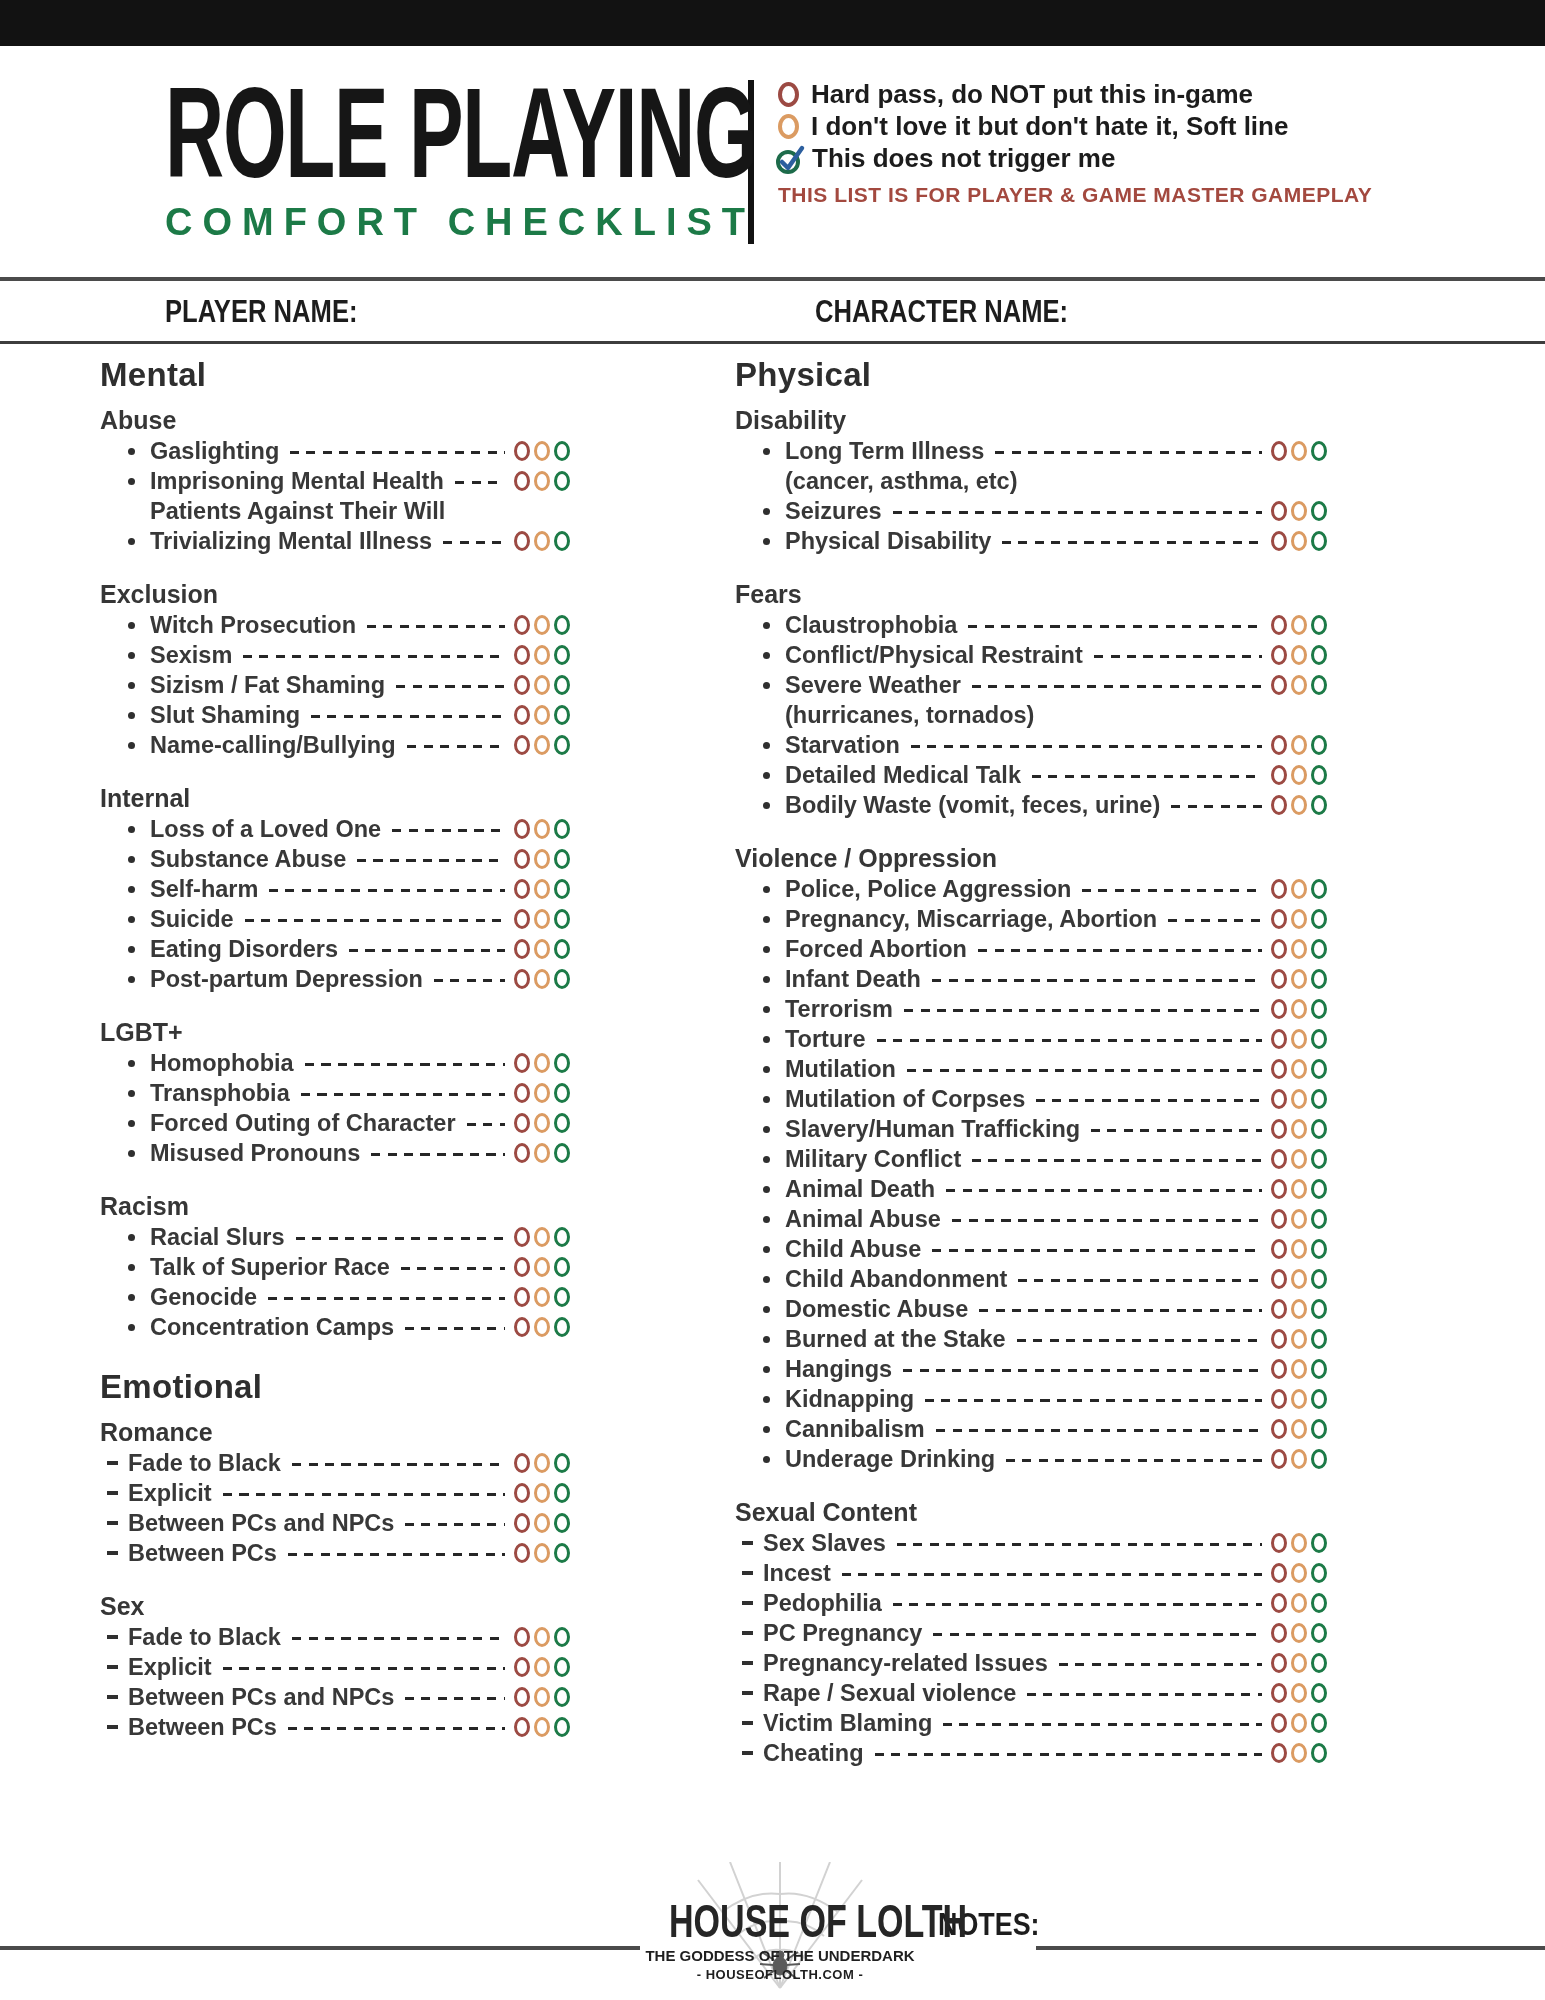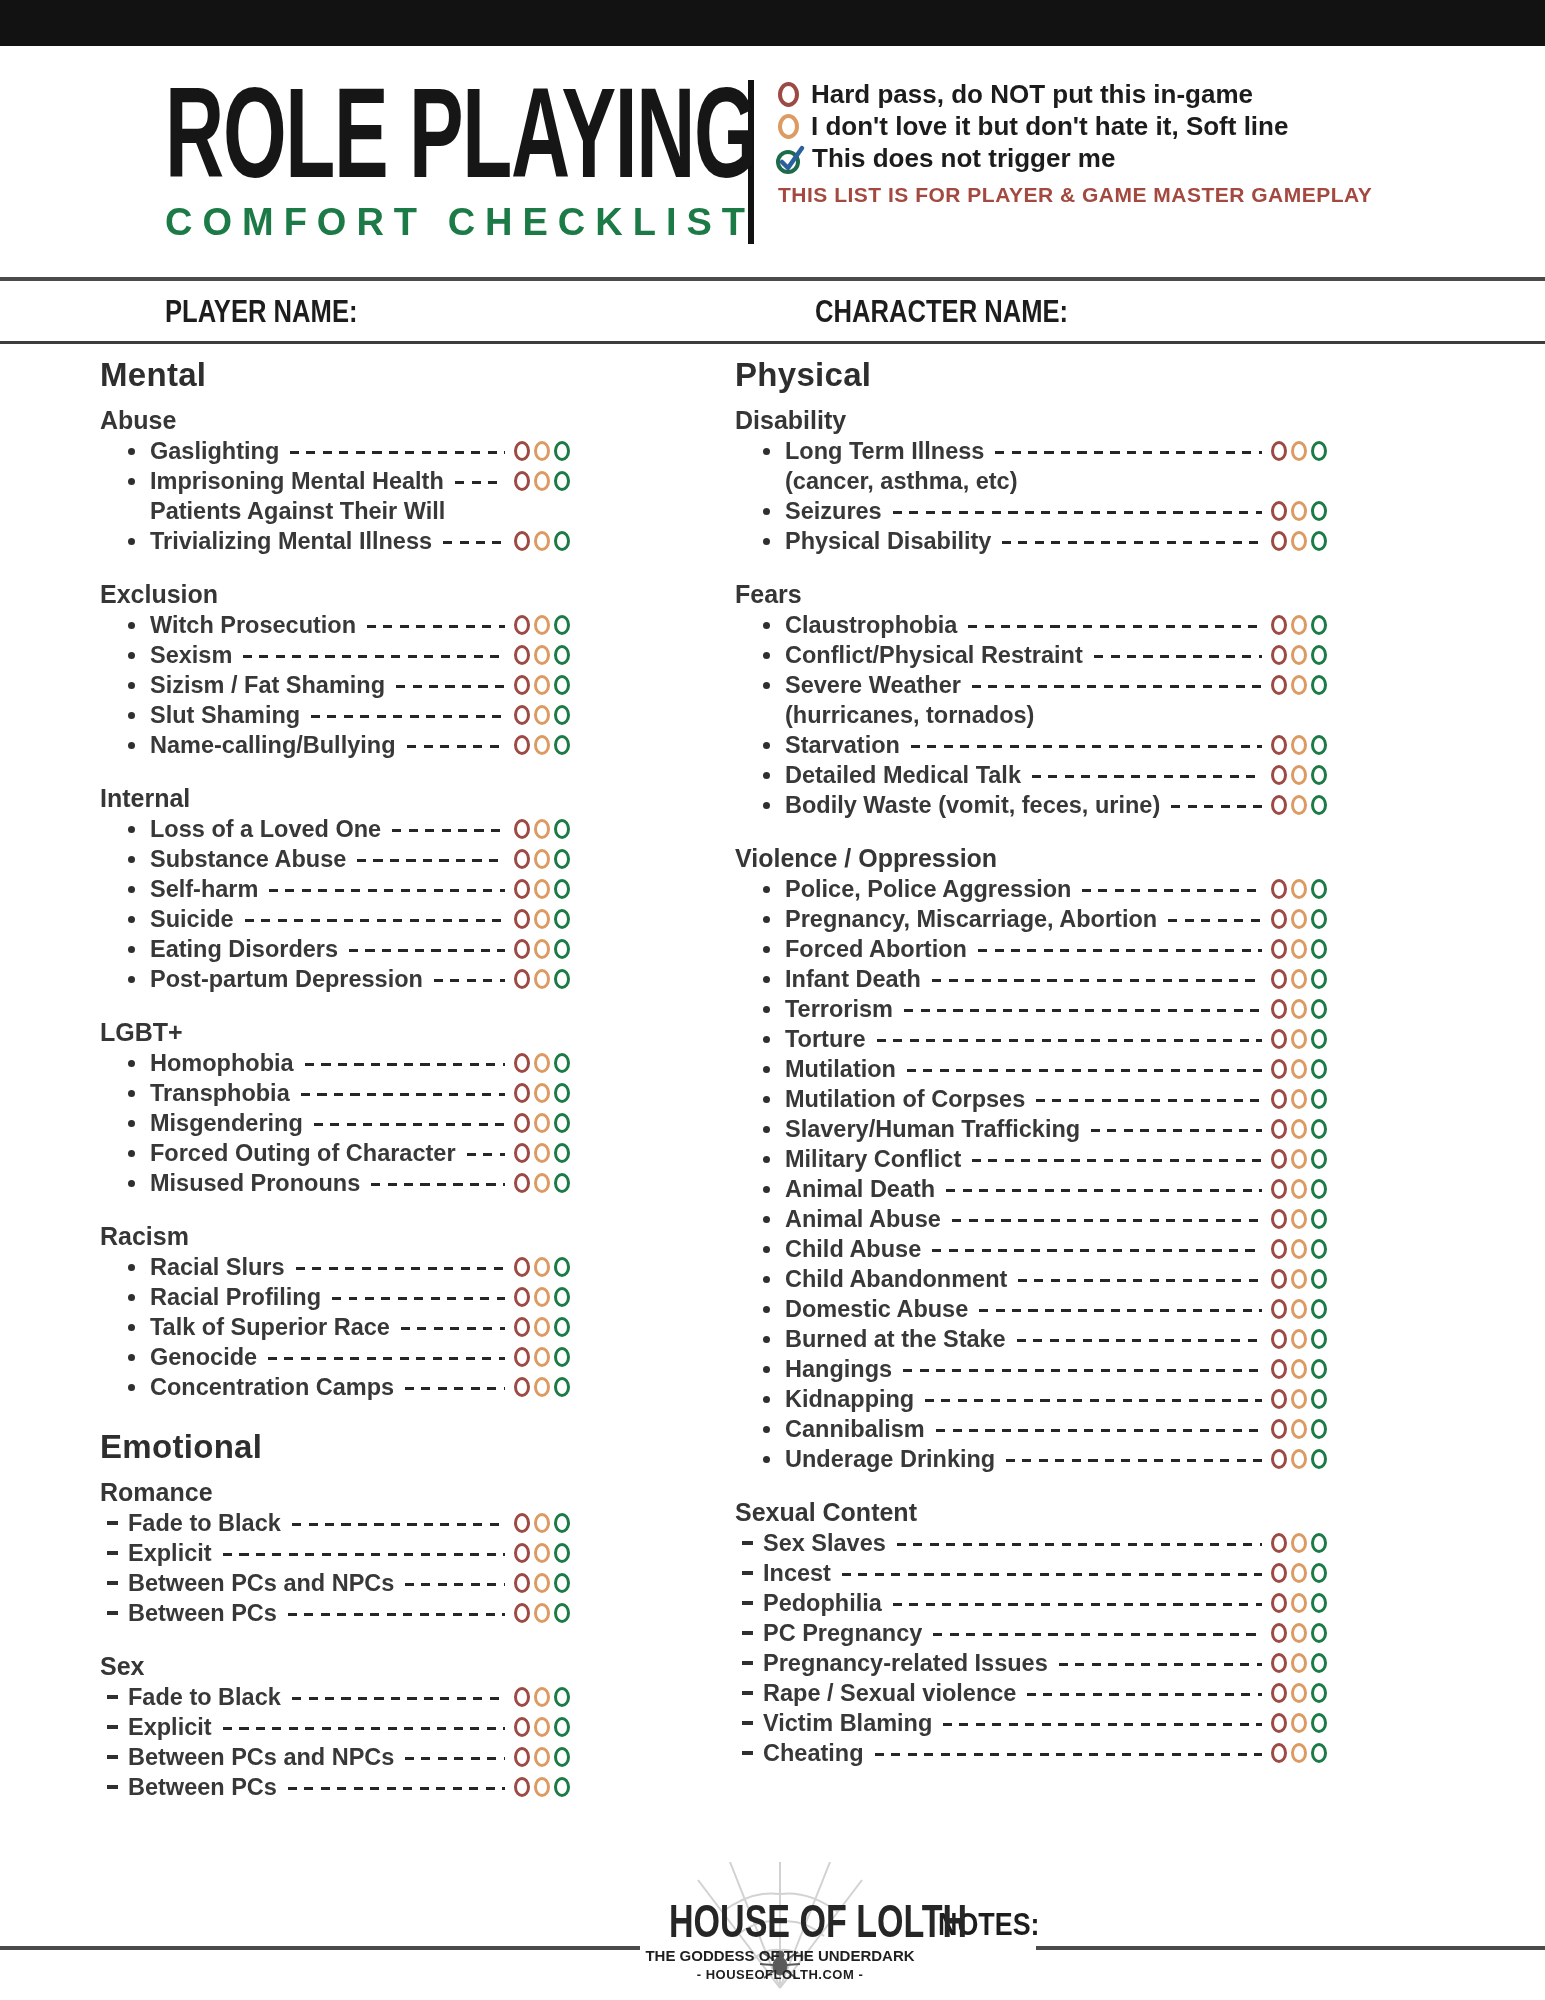--- a/index.html
+++ b/index.html
@@ -285,30 +285,20 @@
             <span class="item-label">Transphobia</span>
             <span class="leader"></span>
             <span class="circles">
               <span class="oc" style="border-color: rgb(156, 74, 67);"></span>
               <span class="oc" style="border-color: rgb(219, 155, 98);"></span>
               <span class="oc" style="border-color: rgb(28, 122, 71);"></span>
             </span>
           </div>
           <div class="row">
             <span class="bullet-dot"></span>
-            <span class="item-label">Misgendering</span>
-            <span class="leader"></span>
-            <span class="circles">
-              <span class="oc" style="border-color: rgb(156, 74, 67);"></span>
-              <span class="oc" style="border-color: rgb(219, 155, 98);"></span>
-              <span class="oc" style="border-color: rgb(28, 122, 71);"></span>
-            </span>
-          </div>
-          <div class="row">
-            <span class="bullet-dot"></span>
             <span class="item-label">Forced Outing of Character</span>
             <span class="leader"></span>
             <span class="circles">
               <span class="oc" style="border-color: rgb(156, 74, 67);"></span>
               <span class="oc" style="border-color: rgb(219, 155, 98);"></span>
               <span class="oc" style="border-color: rgb(28, 122, 71);"></span>
             </span>
           </div>
           <div class="row">
             <span class="bullet-dot"></span>
@@ -319,30 +309,20 @@
               <span class="oc" style="border-color: rgb(219, 155, 98);"></span>
               <span class="oc" style="border-color: rgb(28, 122, 71);"></span>
             </span>
           </div>
         </div>
         <div class="section">
           <div class="section-title">Racism</div>
           <div class="row">
             <span class="bullet-dot"></span>
             <span class="item-label">Racial Slurs</span>
-            <span class="leader"></span>
-            <span class="circles">
-              <span class="oc" style="border-color: rgb(156, 74, 67);"></span>
-              <span class="oc" style="border-color: rgb(219, 155, 98);"></span>
-              <span class="oc" style="border-color: rgb(28, 122, 71);"></span>
-            </span>
-          </div>
-          <div class="row">
-            <span class="bullet-dot"></span>
-            <span class="item-label">Racial Profiling</span>
             <span class="leader"></span>
             <span class="circles">
               <span class="oc" style="border-color: rgb(156, 74, 67);"></span>
               <span class="oc" style="border-color: rgb(219, 155, 98);"></span>
               <span class="oc" style="border-color: rgb(28, 122, 71);"></span>
             </span>
           </div>
           <div class="row">
             <span class="bullet-dot"></span>
             <span class="item-label">Talk of Superior Race</span>

